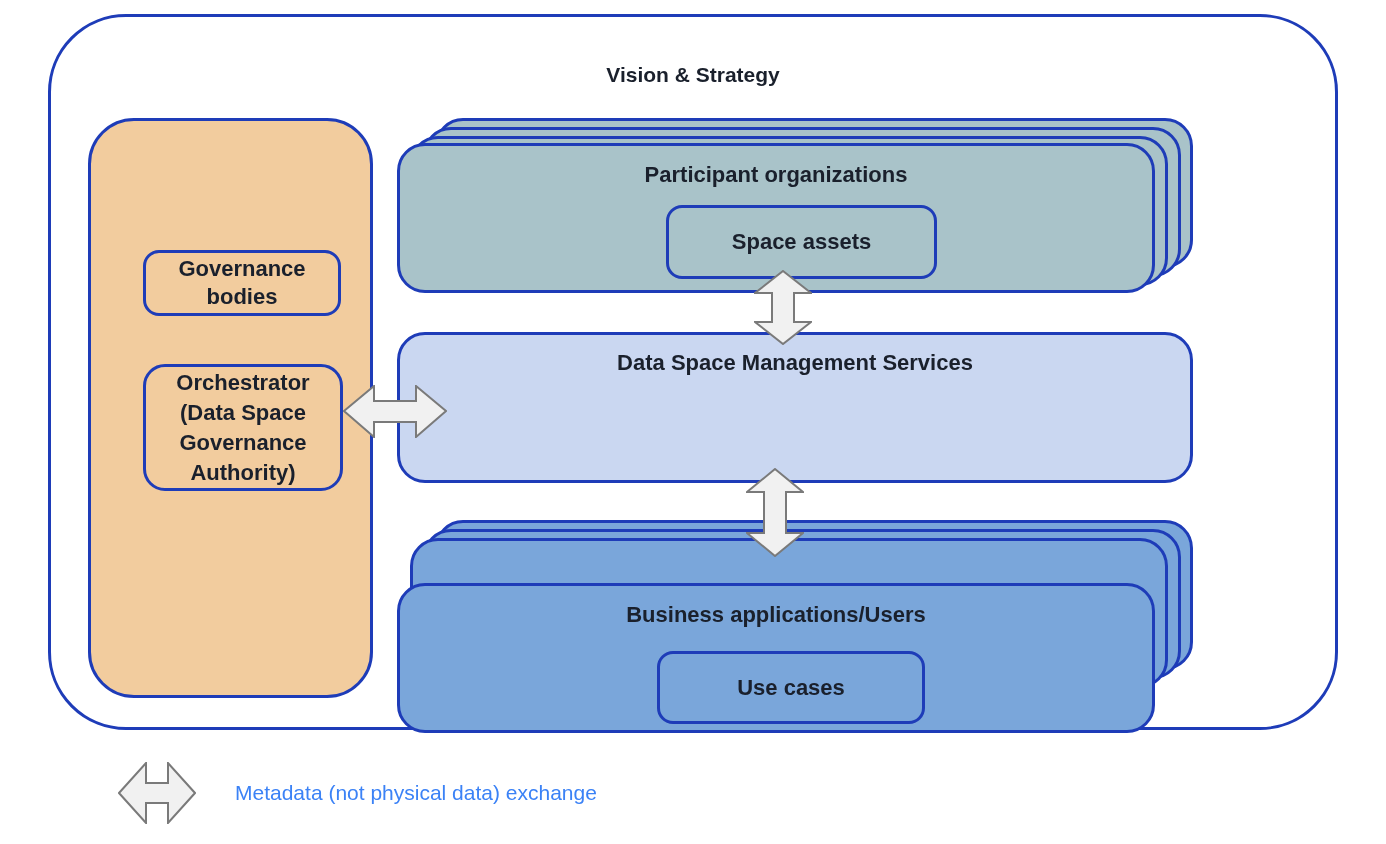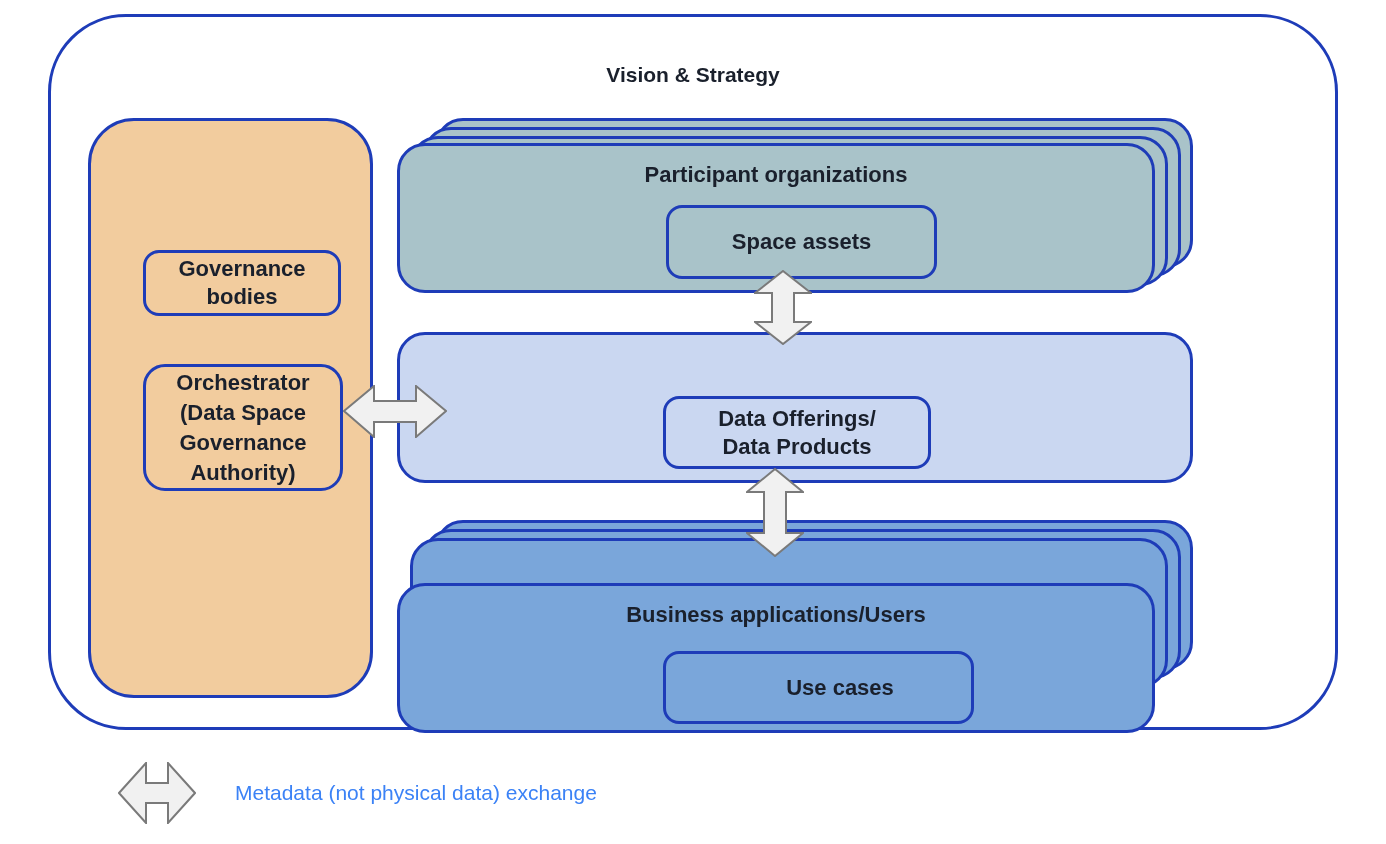--- a/index.html
+++ b/index.html
@@ -65,21 +65,21 @@
   .l3{left:38px;top:0;}
   .l2{left:26px;top:9px;}
   .l1{left:13px;top:18px;}
   .stack-top .front{left:0;top:25px;}
   .stack-bottom .front{left:0;top:28px;margin-top:35px;}
   .band-title{
     position:absolute;left:0;top:14px;width:100%;text-align:center;
     font-size:22px;font-weight:bold;line-height:30px;
   }
   .data-assets{position:absolute;left:266px;top:59px;width:265px;height:68px;border-radius:16px;}
-  .use-cases{position:absolute;left:263px;top:65px;width:262px;height:67px;border-radius:16px;padding-left:43px;}
+  .use-cases{position:absolute;left:257px;top:65px;width:262px;height:67px;border-radius:16px;}
   
   .mgmt-box{
     left:397px;top:332px;width:796px;height:151px;
     background:var(--light-blue-fill);
     border:3px solid var(--border-blue);
     border-radius:28px;
   }
   .mgmt-title{
     left:0;top:13px;width:100%;text-align:center;
     font-size:22px;font-weight:bold;line-height:30px;position:absolute;
@@ -124,24 +124,21 @@
   <div class="layer l1"></div>
   <div class="layer front">
     <div class="band-title">Participant organizations</div>
     <div class="inner-card data-assets">
       <span>Space assets</span>
     </div>
   </div>
 </div>
 
 <div class="abs mgmt-box">
-  <div class="inner-card data-offerings">
-    <span>Data Offerings/
-Data Products</span>
-  </div>
+  <div class="mgmt-title">Data Space Management Services</div>
 </div>
 
 <div class="abs stack stack-bottom">
   <div class="layer l3"></div>
   <div class="layer l2"></div>
   <div class="layer l1"></div>
   <div class="layer front">
     <div class="band-title">Business applications/Users</div>
     <div class="inner-card use-cases">
       <span>Use cases</span>

